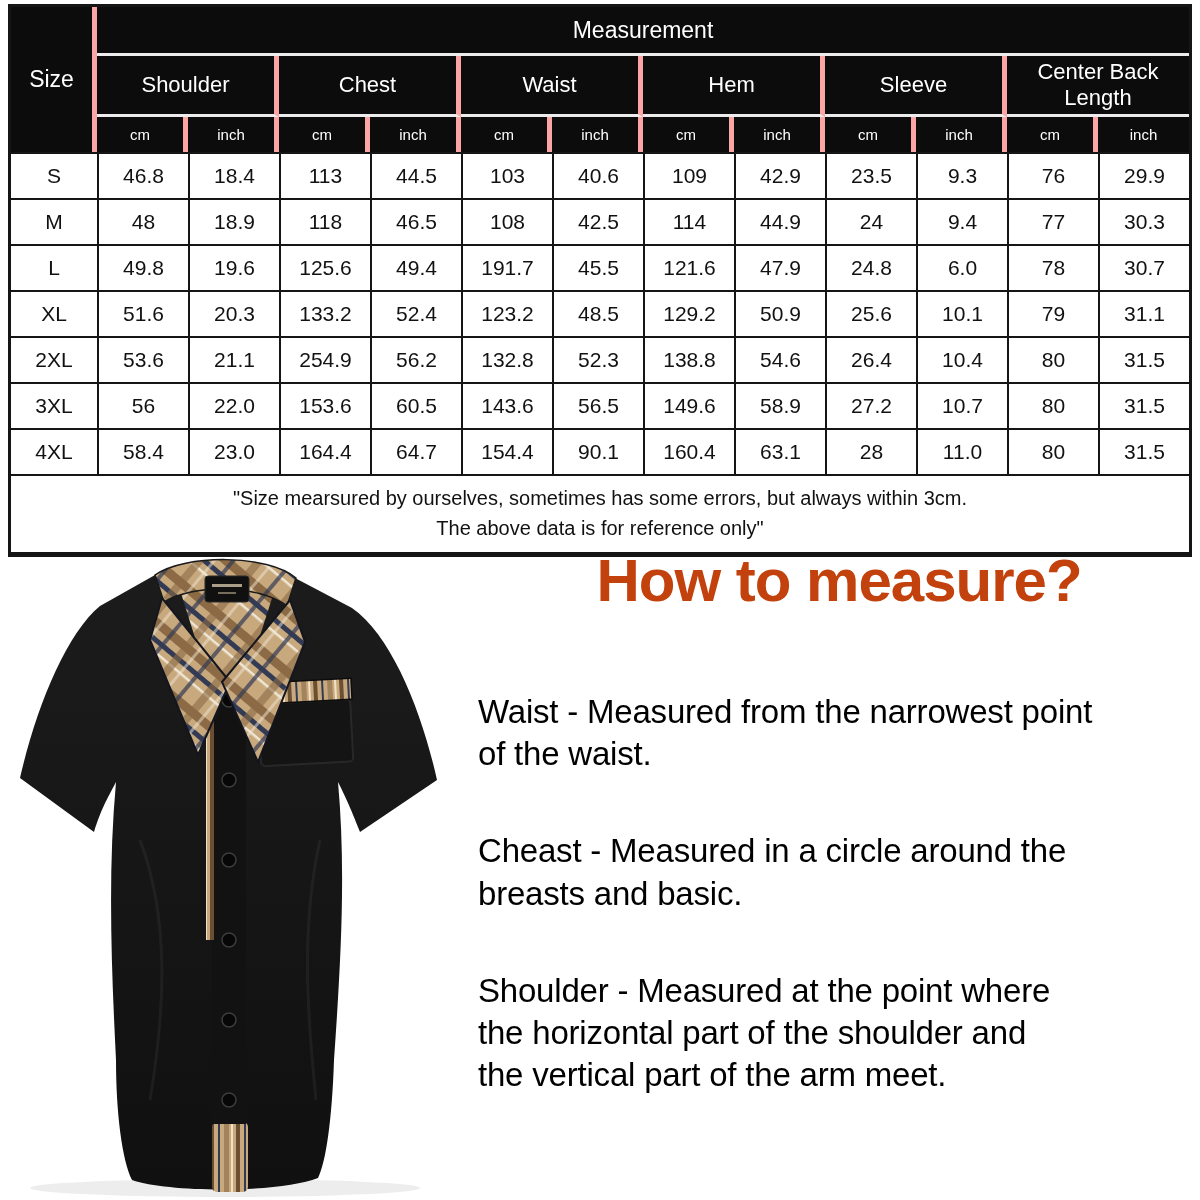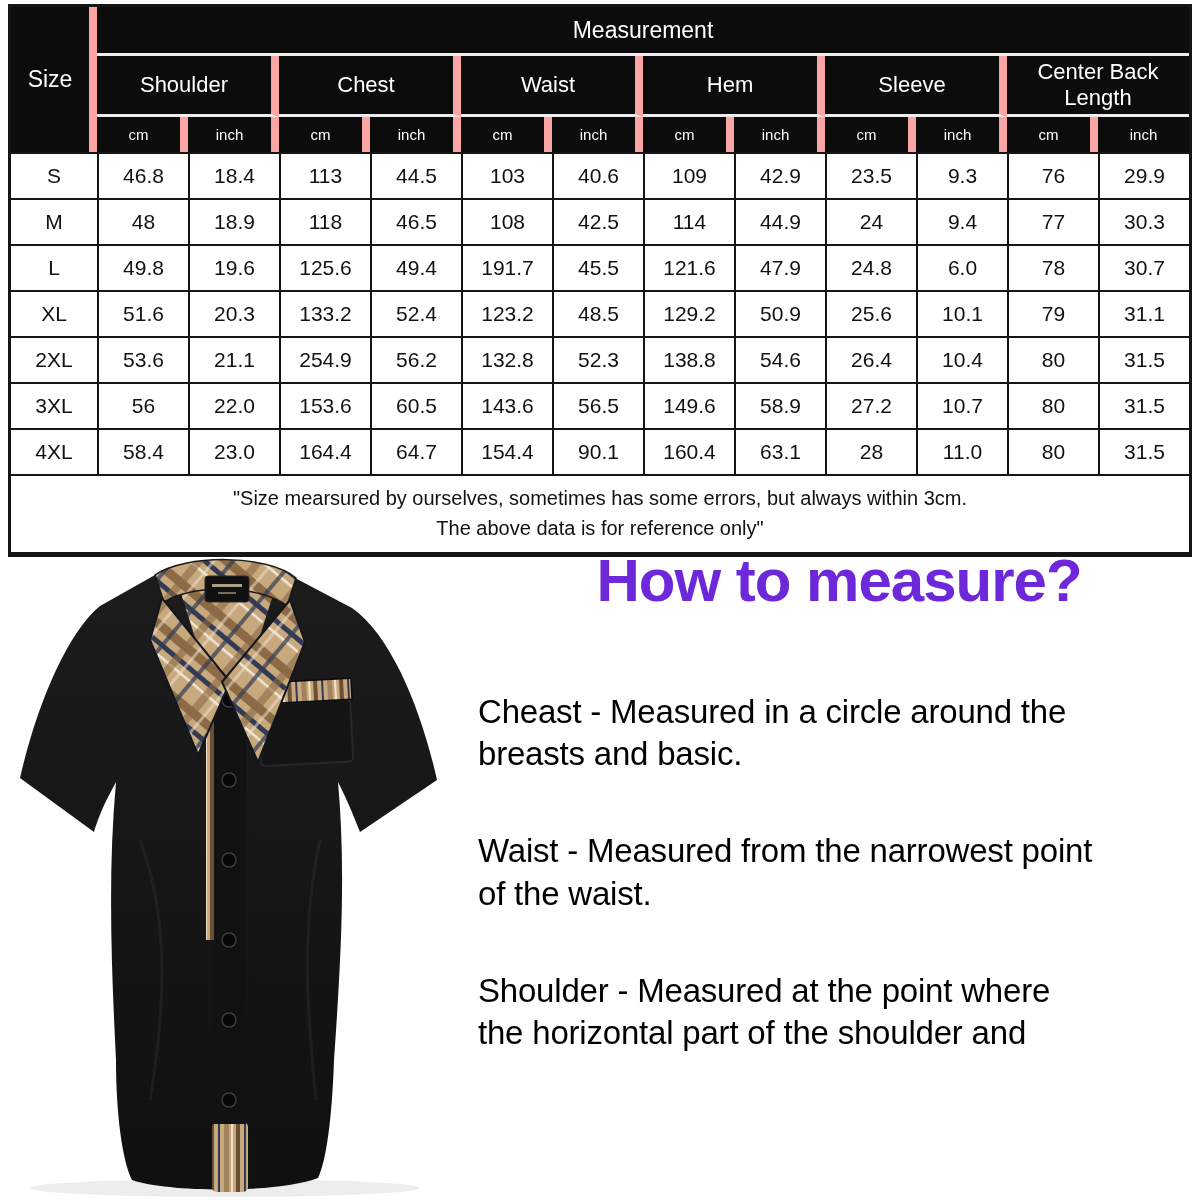--- a/index.html
+++ b/index.html
@@ -18,40 +18,40 @@
   }
   col.col-size{width:86px;}
   th.hdr{
     background:var(--header-bg,#0c0c0c);color:var(--header-text,#ffffff);
     font-weight:normal;text-align:center;vertical-align:middle;padding:0;
   }
   th.title-hdr{font-size:23px;height:46px;}
   th.size-hdr{font-size:23px;}
   th.group-hdr{font-size:22px;height:58px;line-height:1.18;padding:0 8px;}
   th.unit-hdr{font-size:15px;height:35px;}
-  .sep-r{border-right:8px solid #fca5a5;}
+  .sep-r{border-right:5px solid #fca5a5;}
   .sep-b{border-bottom:3px solid #ececec;}
   tbody.vals td{
     background:#fff;color:#111;text-align:center;vertical-align:middle;
     font-size:21px;height:42px;
     border-top:2px solid #151515;border-left:2px solid #151515;
     overflow:hidden;
   }
   tbody.vals td:first-child{border-left:none;}
   td.footnote{
     background:#fff;border-top:2px solid #151515;
     text-align:center;font-size:20px;line-height:1.5;padding:7px 4px 9px;
   }
 
   
   .photo{position:absolute;left:0;top:540px;width:460px;height:660px;}
   .instructions{position:absolute;left:478px;top:546px;width:722px;}
   .instructions h1{
     margin:0 0 76px 0;text-align:center;
-    font-size:60px;font-weight:bold;letter-spacing:-1px;color:#6d28d9;
+    font-size:60px;font-weight:bold;letter-spacing:-1px;color:#c2410c;
   }
   .para{font-size:33px;line-height:1.28;margin-bottom:55px;letter-spacing:-0.2px;color:#000;}
   .para div{white-space:nowrap;}
 </style>
 </head>
 <body>
 
 <div class="page">
 
   <table class="size-table">
@@ -287,27 +287,28 @@
         <rect x="212" y="44" width="30" height="3" fill="#cfc3a8" opacity="0.8"></rect>
         <rect x="218" y="52" width="18" height="2" fill="#8f8670" opacity="0.8"></rect>
       </g>
     </svg>
   </div>
 
   <div class="instructions">
     <h1>How to measure?</h1>
     <div id="paras">
         <div class="para">
+          <div>Waist - Measured from the narrowest point</div>
+          <div>of the waist.</div>
+        </div>
+        <div class="para">
           <div>Cheast - Measured in a circle around the</div>
           <div>breasts and basic.</div>
         </div>
         <div class="para">
-          <div>Waist - Measured from the narrowest point</div>
-          <div>of the waist.</div>
-        </div>
-        <div class="para">
           <div>Shoulder - Measured at the point where</div>
           <div>the horizontal part of the shoulder and</div>
+          <div>the vertical part of the arm meet.</div>
         </div>
       </div>
   </div>
 
 </div>
 
 </body></html>

